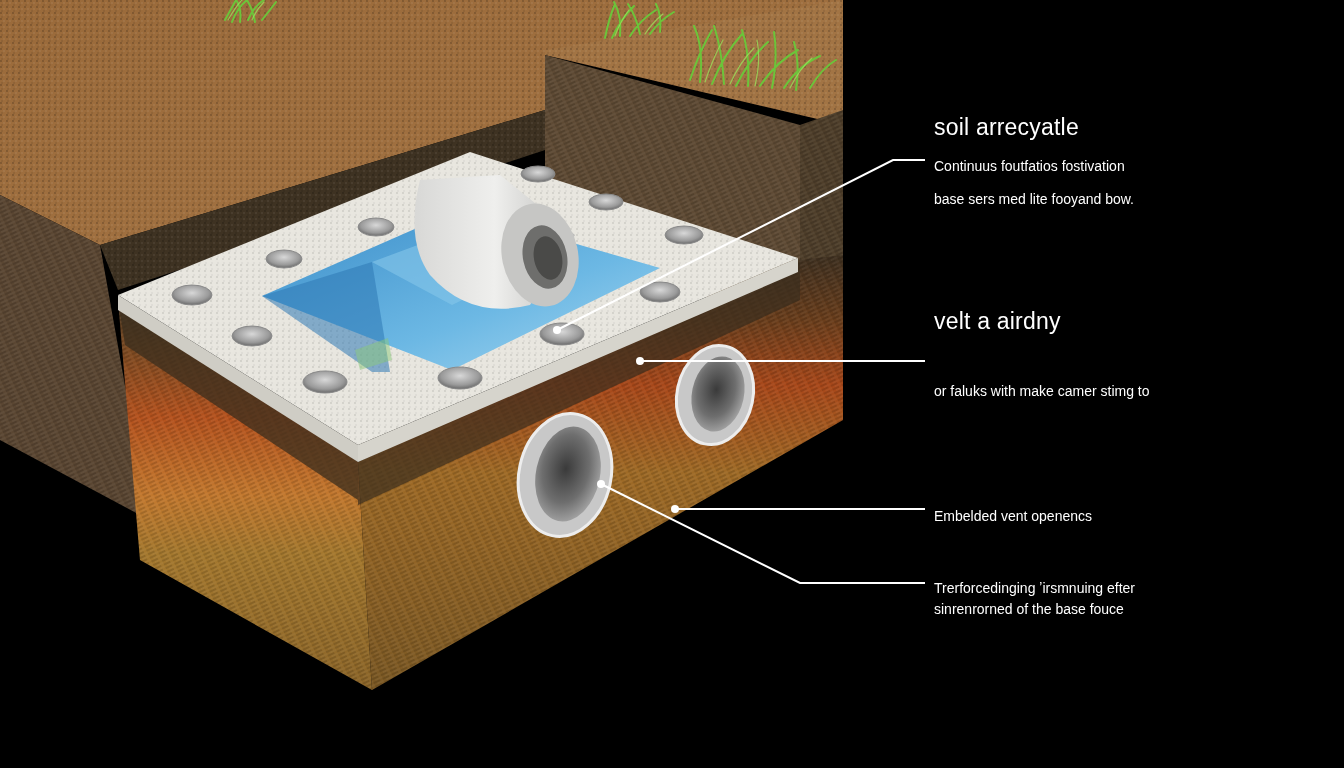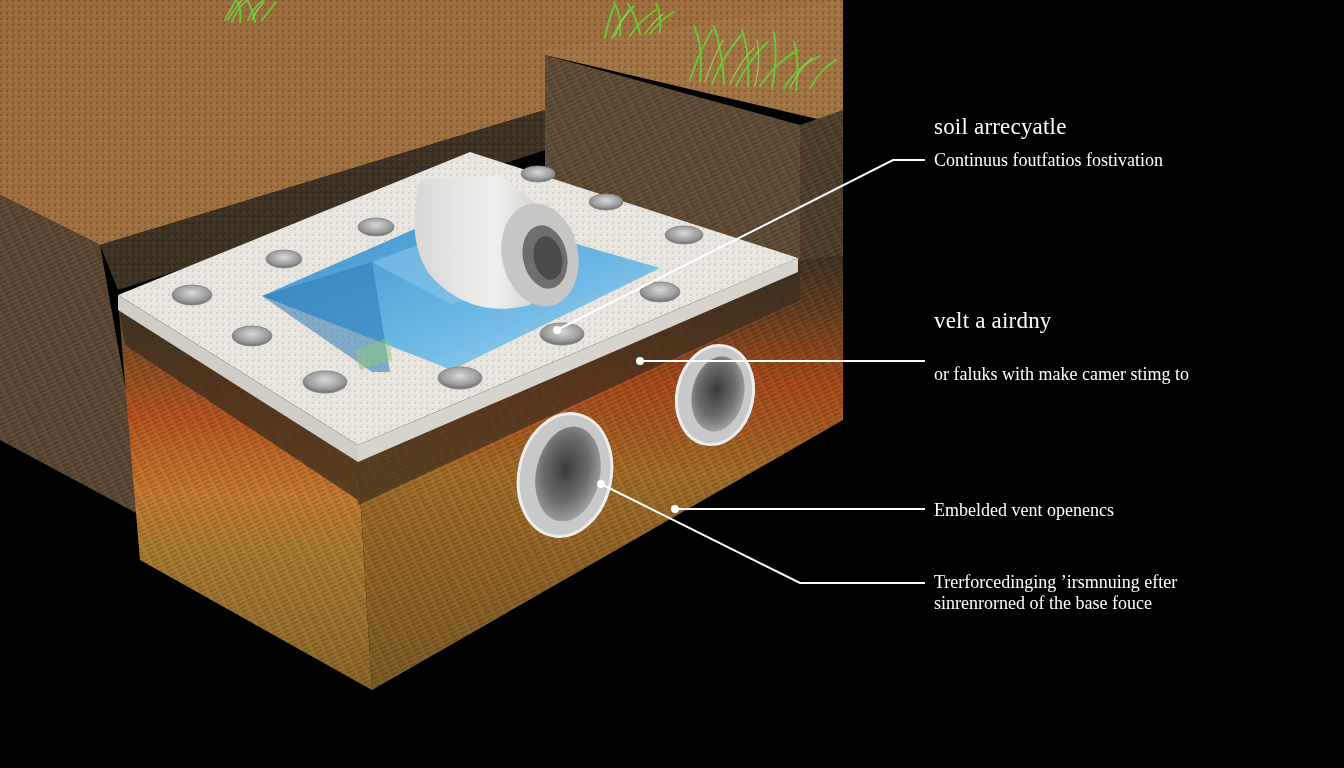--- a/index.html
+++ b/index.html
@@ -9,43 +9,44 @@
       width: 1344px;
       height: 768px;
       overflow: hidden;
     }
     .canvas {
       position: relative;
       width: 1344px;
       height: 768px;
       background: #000;
       overflow: hidden;
-      font-family: Liberation Serif, serif;
+      font-family: Liberation Sans, sans-serif;
     }
     svg.scene {
       position: absolute;
       left: 0;
       top: 0;
       width: 1344px;
       height: 768px;
     }
     .label {
       position: absolute;
       left: 934px;
       color: #ffffff;
       white-space: nowrap;
     }
     .heading {
       font-size: 23px;
       line-height: 28px;
       letter-spacing: 0.2px;
     }
     .body-text {
-      font-size: 18px;
+      font-size: 14px;
       line-height: 21px;
+      margin-top: 6px;
     }
   </style>
 </head>
 <body>
 
 <div class="canvas">
 
   <svg class="scene" viewBox="0 0 1344 768">
     <defs>
       <pattern id="grain" width="6" height="6" patternUnits="userSpaceOnUse">
@@ -198,22 +199,23 @@
     <g fill="#ffffff">
       <circle cx="557" cy="330" r="4"></circle>
       <circle cx="640" cy="361" r="4"></circle>
       <circle cx="675" cy="509" r="4"></circle>
       <circle cx="601" cy="484" r="4"></circle>
     </g>
   </svg>
 
   <div class="label heading" style="top:113px;">soil arrecyatle</div>
   <div class="label body-text" style="top:150px;">Continuus foutfatios fostivation</div>
+  <div class="label body-text" style="top:183px;">base sers med lite fooyand bow.</div>
 
   <div class="label heading" style="top:307px;">velt a airdny</div>
-  <div class="label body-text" style="top:364px;">or faluks with make camer stimg to</div>
+  <div class="label body-text" style="top:375px;">or faluks with make camer stimg to</div>
 
   <div class="label body-text" style="top:500px;text-align:center;">Embelded vent openencs</div>
 
   <div class="label body-text" style="top:572px;">Trerforcedinging ʼirsmnuing efter</div>
   <div class="label body-text" style="top:593px;">sinrenrorned of the base fouce</div>
 
 </div>
 
 </body></html>

